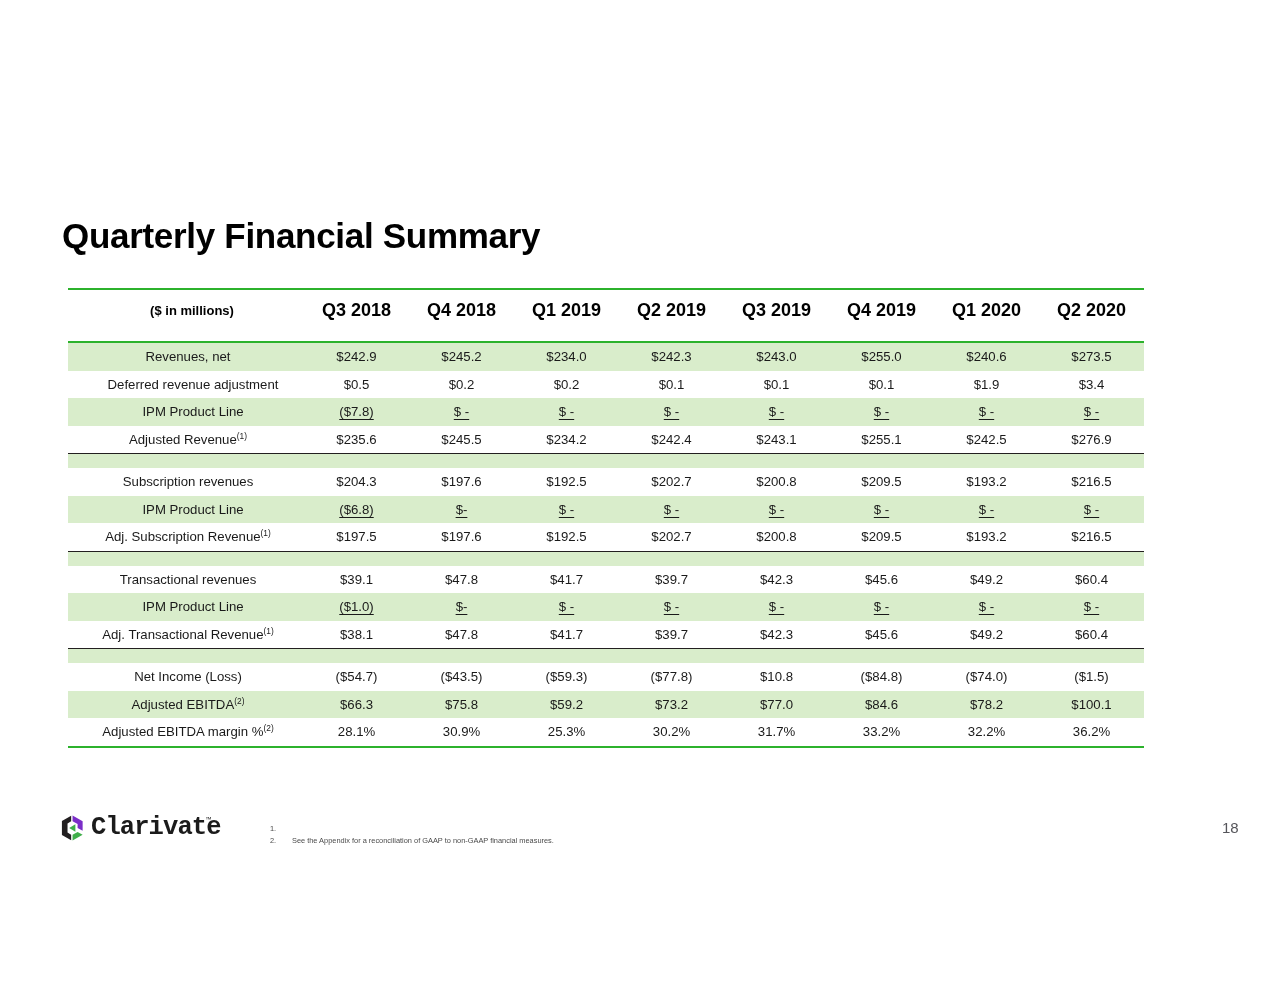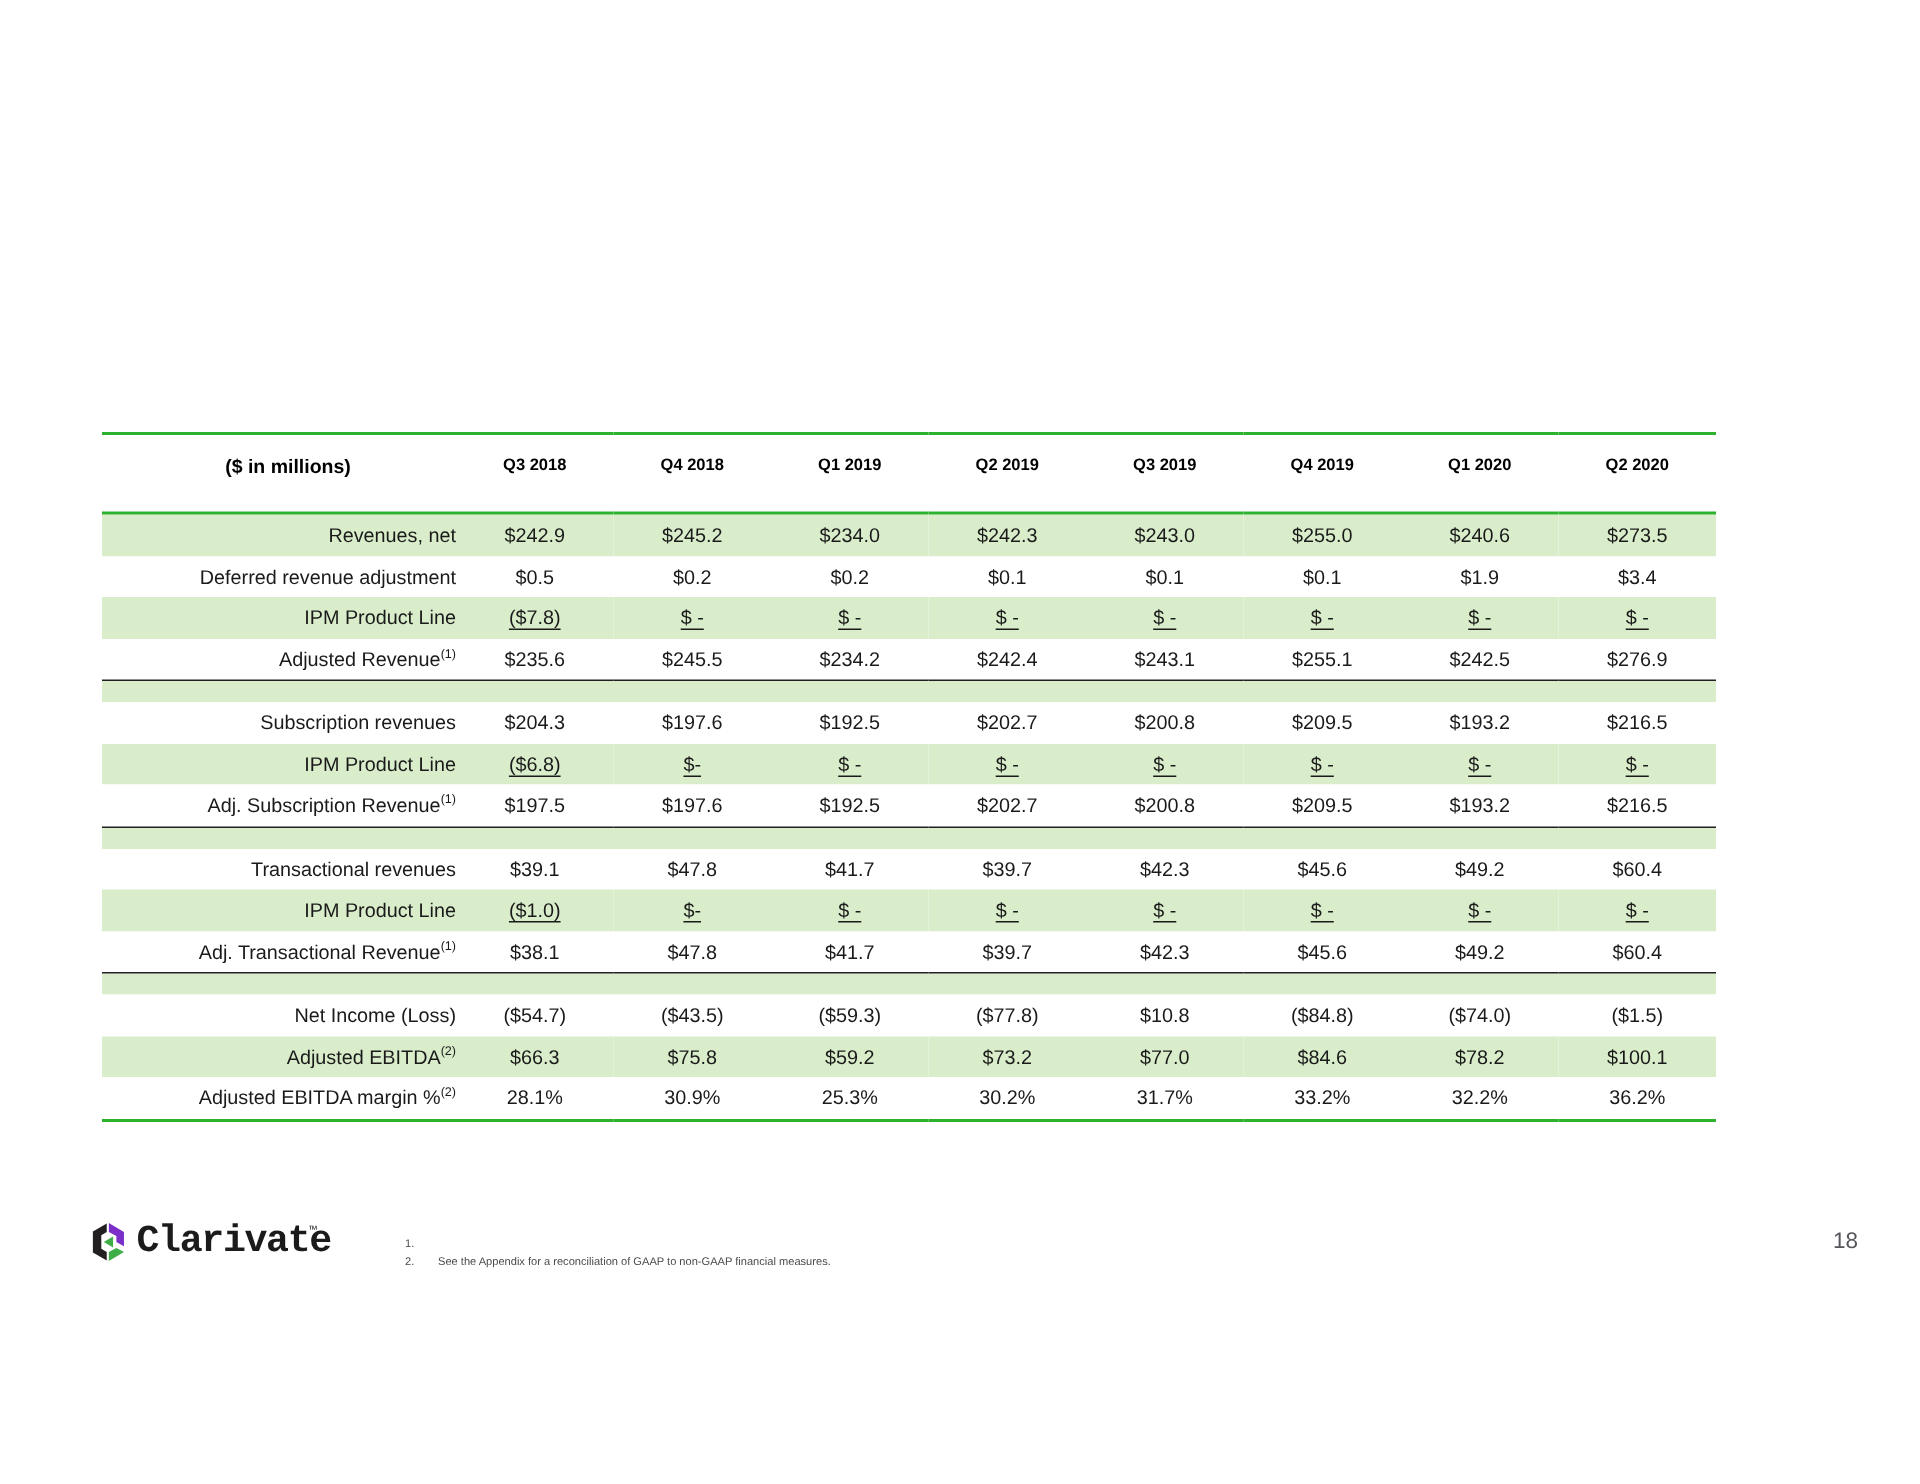--- a/index.html
+++ b/index.html
@@ -57,39 +57,39 @@
     font-weight: normal;
     color: #1a1a1a;
   }
 
   col.lab { width: 236px; }
   col.q   { width: 105px; }
 
   
   tr.hdr th {
     height: 40px;
-    font-size: 11px;
+    font-size: 18px;
     font-weight: bold;
     color: #000000;
     padding-bottom: 2px;
   }
   tr.hdr th.lab {
     text-align: center;
     padding-left: 12px;
     font-size: 13px;
   }
 
   
   tr.row td {
     height: 27.5px;
     text-align: center;
     white-space: nowrap;
   }
   tr.row td.lab {
-    text-align: right;
+    text-align: center;
     padding-left: 4px;
   }
   tr.row td.lab.ind1 { padding-left: 14px; }
 
   
   tr.green td { background: #d9edcb; }
   tr.white td { background: #ffffff; }
 
   
   tr.spacer td {
@@ -185,20 +185,21 @@
     top: 819px;
     font-size: 15px;
     color: #55555a;
   }
 </style>
 </head>
 <body>
 
 <div class="slide">
 
+  <div class="title">Quarterly Financial Summary</div>
 
   <div class="table-wrap">
     <table class="fin">
       <colgroup>
         <col class="lab">
         <col class="q">
           <col class="q">
           <col class="q">
           <col class="q">
         <col class="q">

